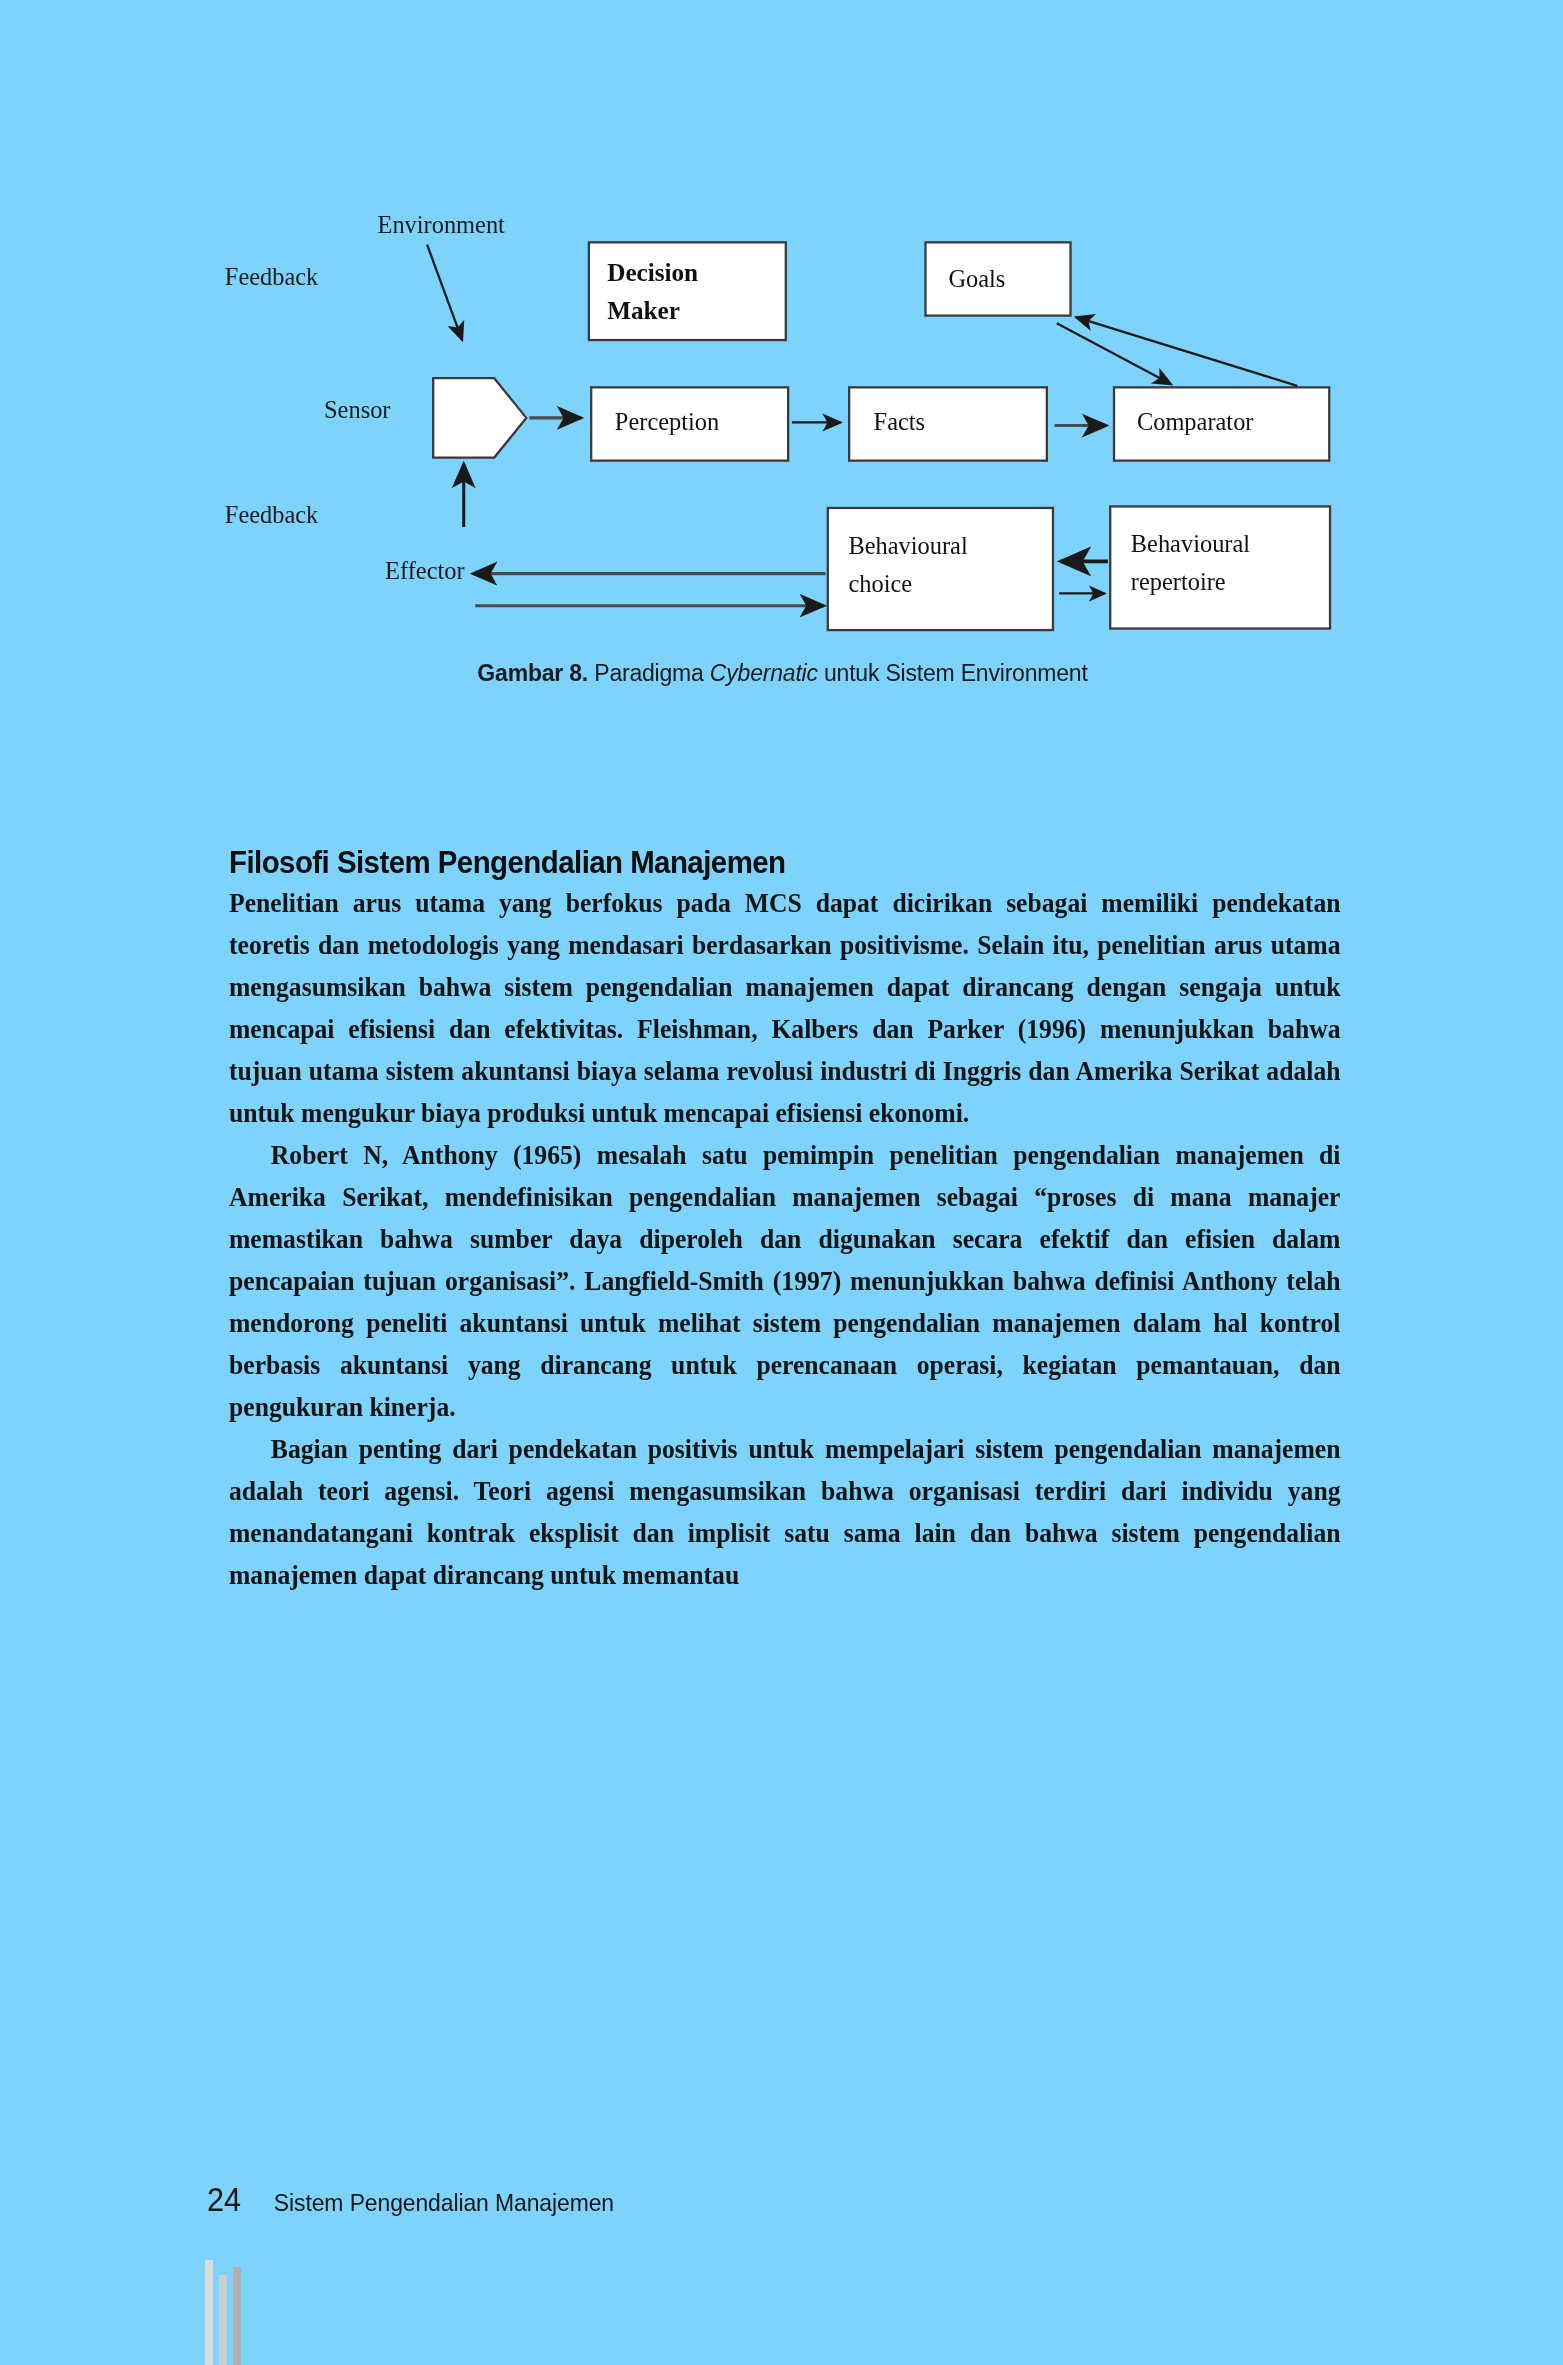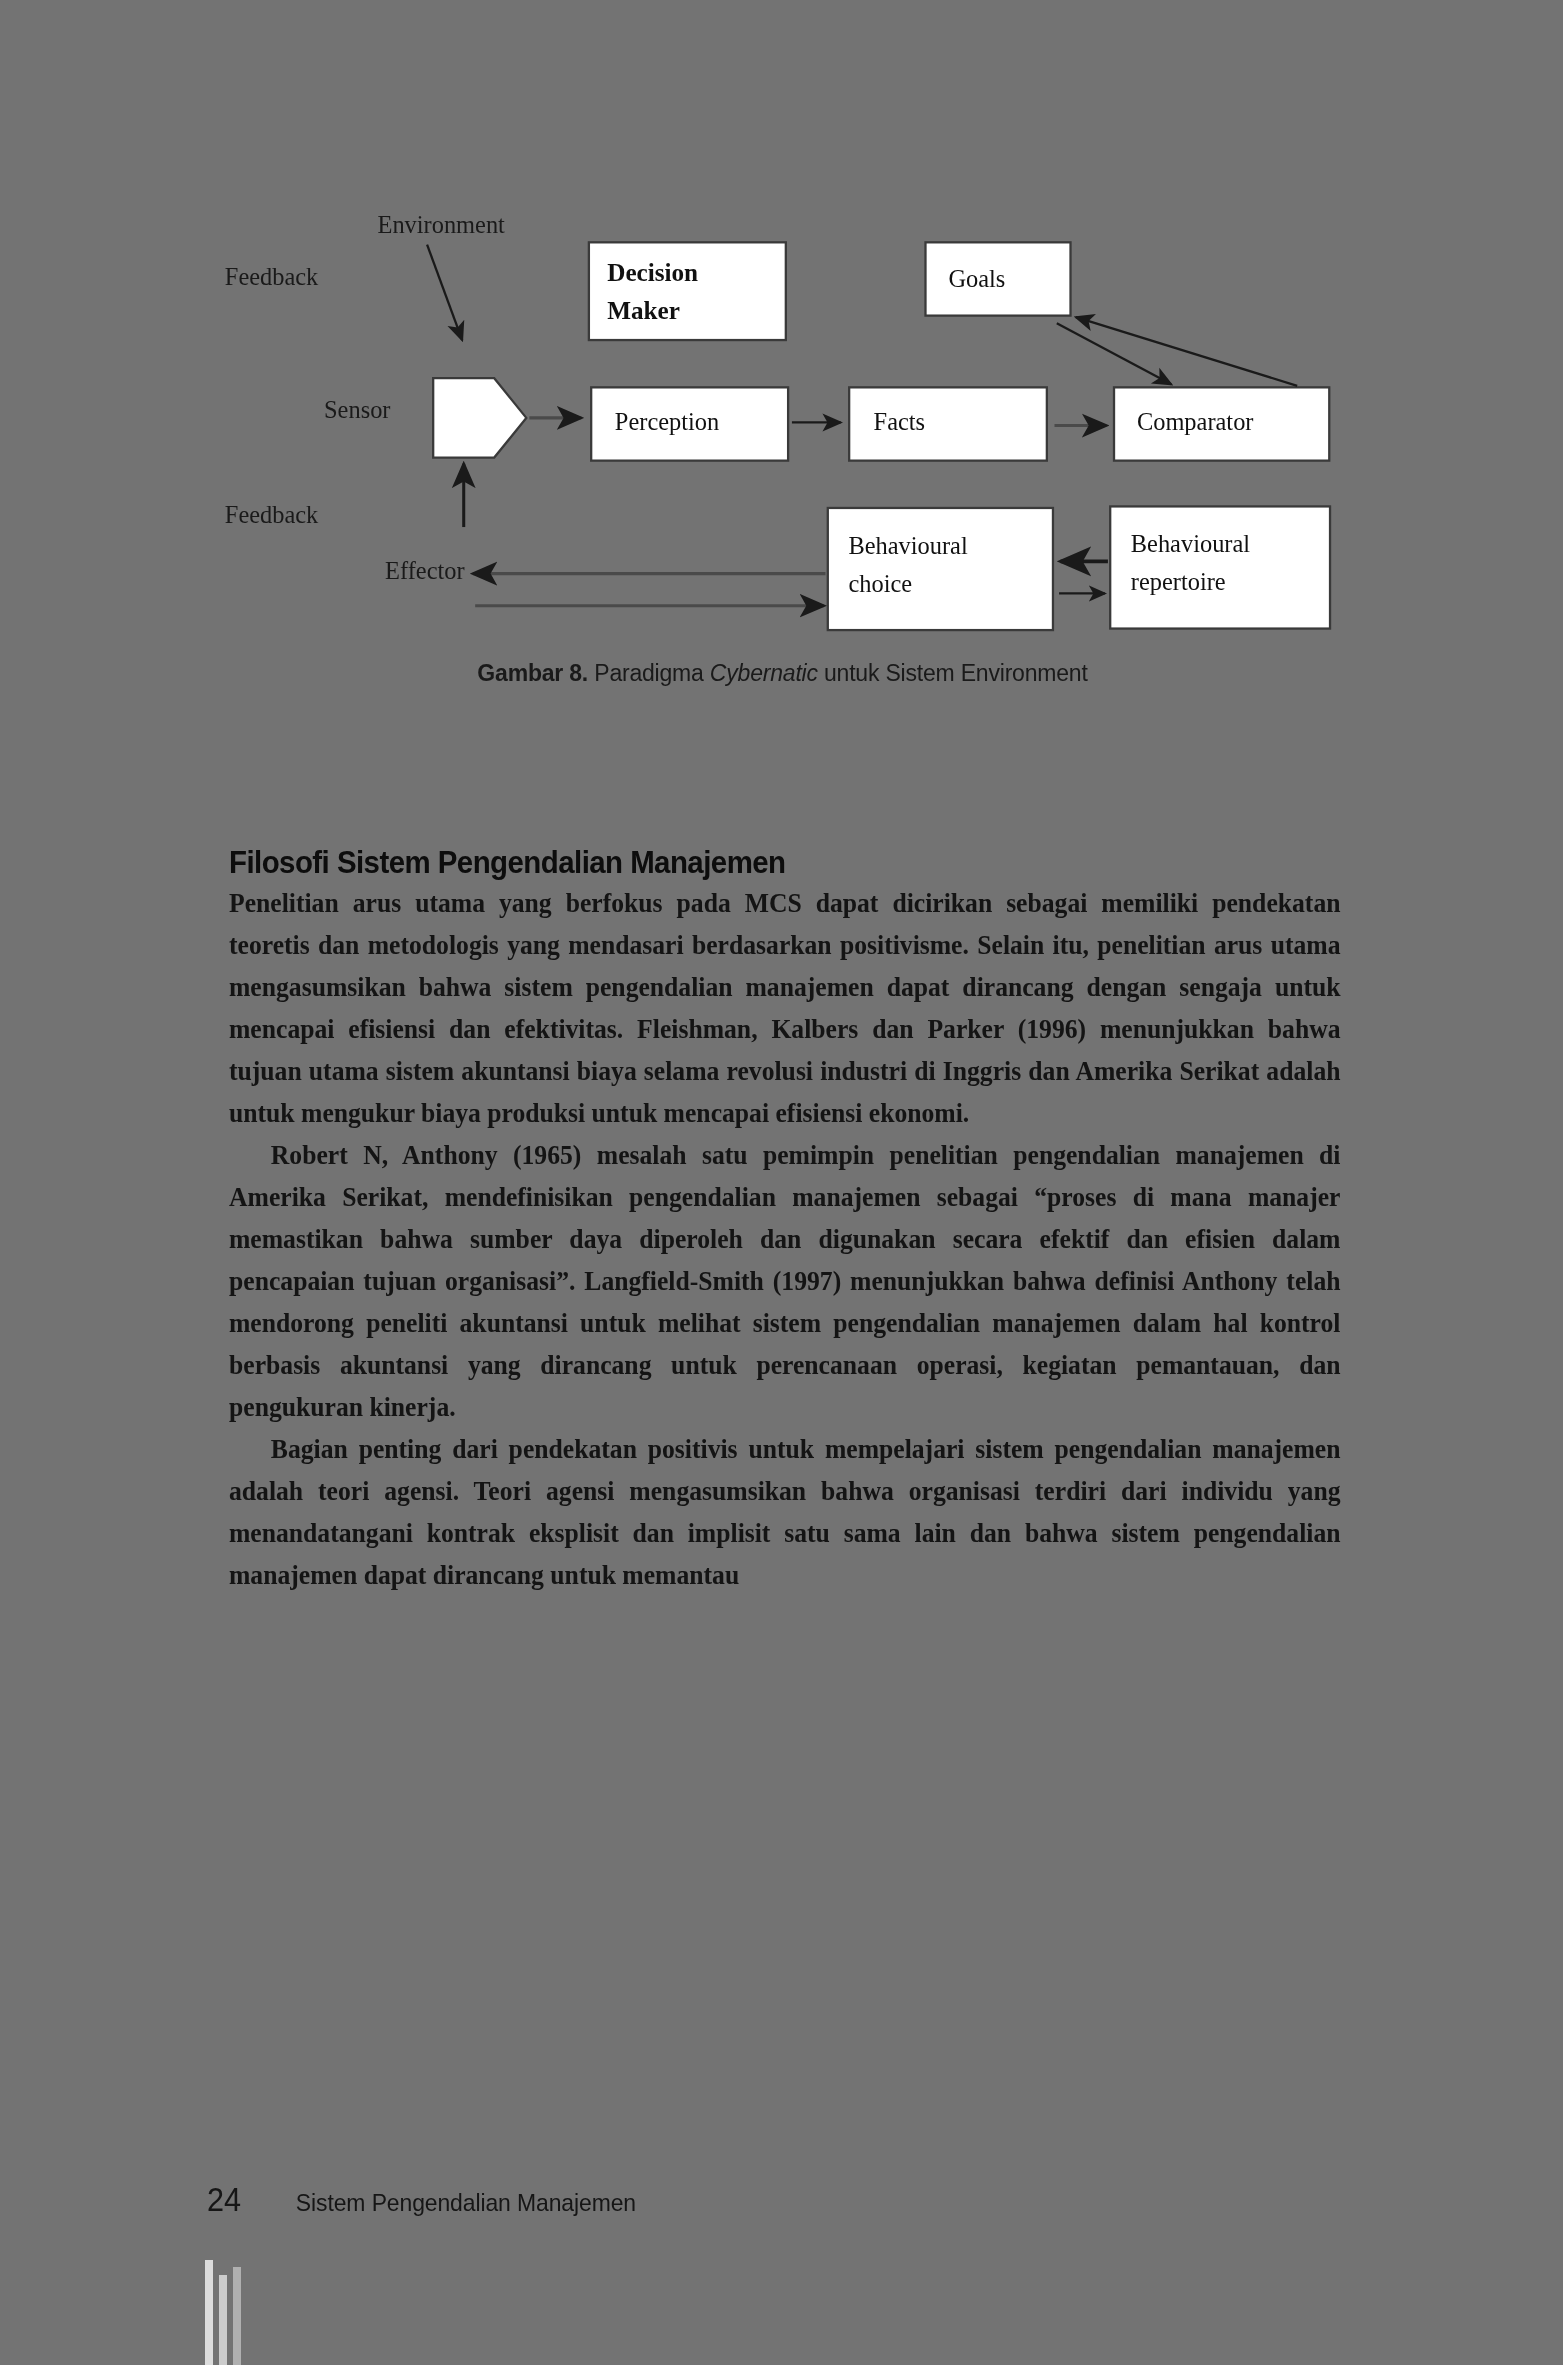--- a/index.html
+++ b/index.html
@@ -13,21 +13,21 @@
     position: relative;
     font-family: "Liberation Serif", serif;
     color: #111111;
     overflow: hidden;
   }
 
   
   .page {
     position: absolute;
     inset: 0;
-    background: #737373;
+    background: #7dd3fc;
   }
 
   
   .figure-wrap {
     position: absolute;
     left: 221px;
     top: 195px;
     width: 1122px;
     height: 458px;
   }
@@ -97,21 +97,21 @@
   .para + .para { margin-top: 0px; }
   .para.indent { text-indent: 44px; }
 
   
   .footer {
     position: absolute;
     left: 205px;
     top: 2180px;
     display: flex;
     align-items: baseline;
-    gap: 42px;
+    gap: 20px;
   }
   .folio {
     font-family: "Liberation Sans", sans-serif;
     font-size: 34px;
     color: #161616;
     transform: scaleX(0.9);
     transform-origin: left baseline;
   }
   .running-title {
     font-family: "Liberation Sans", sans-serif;

